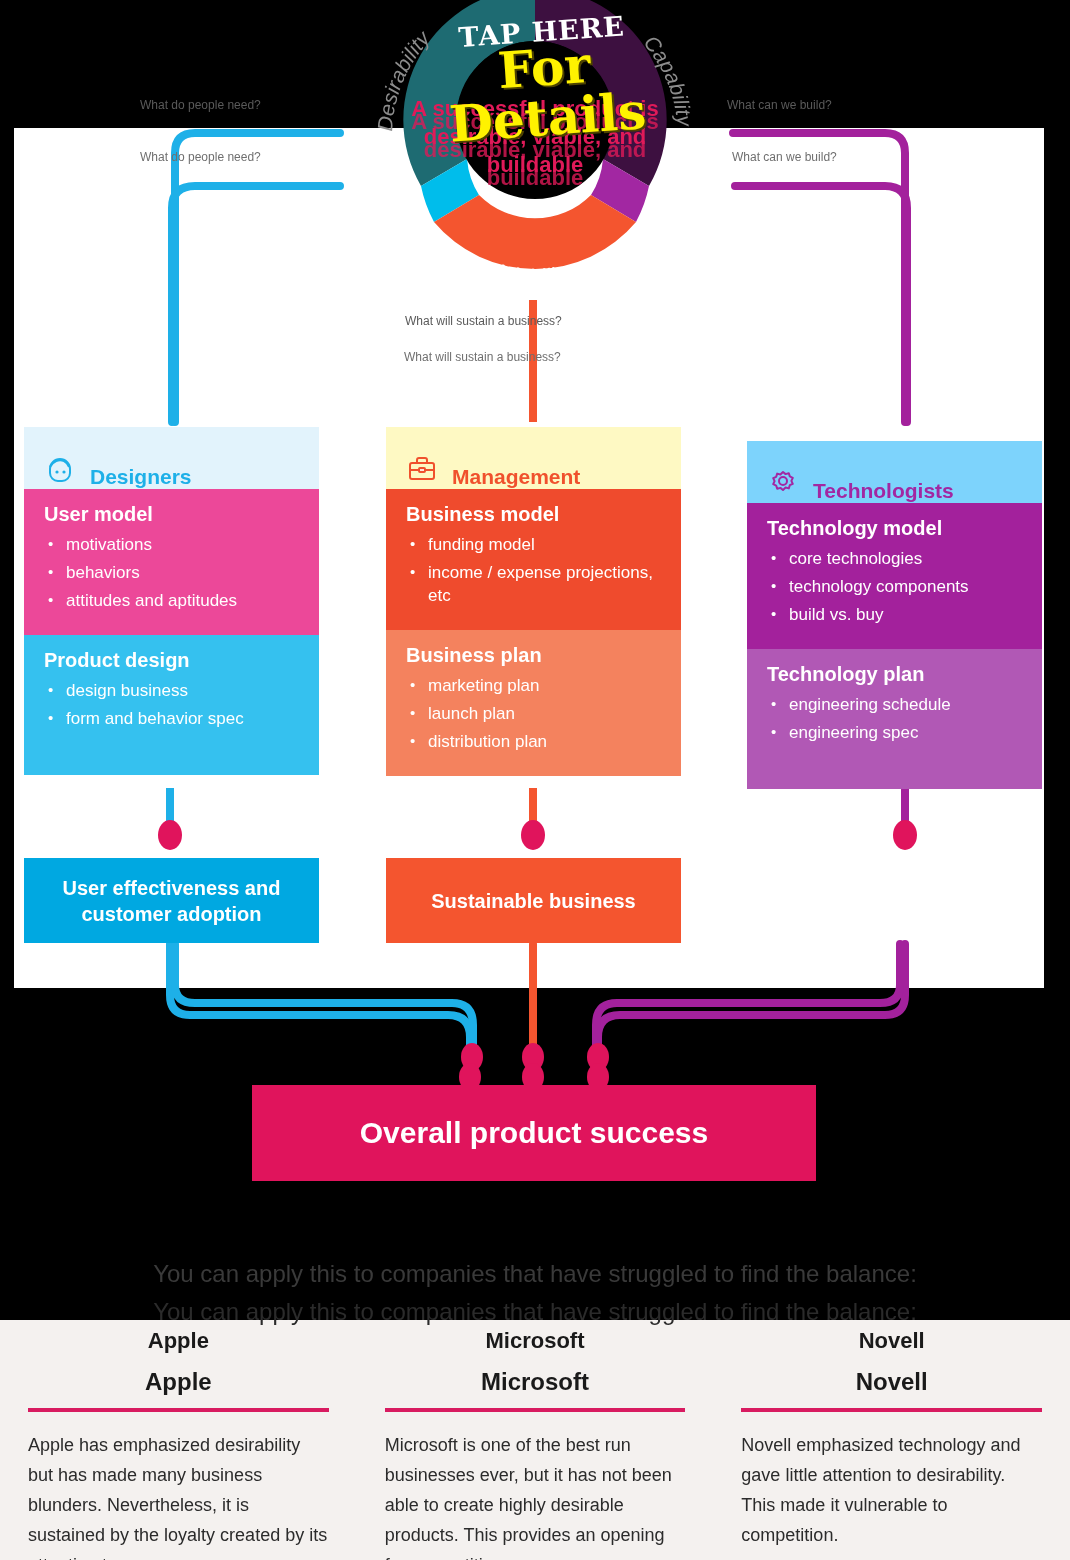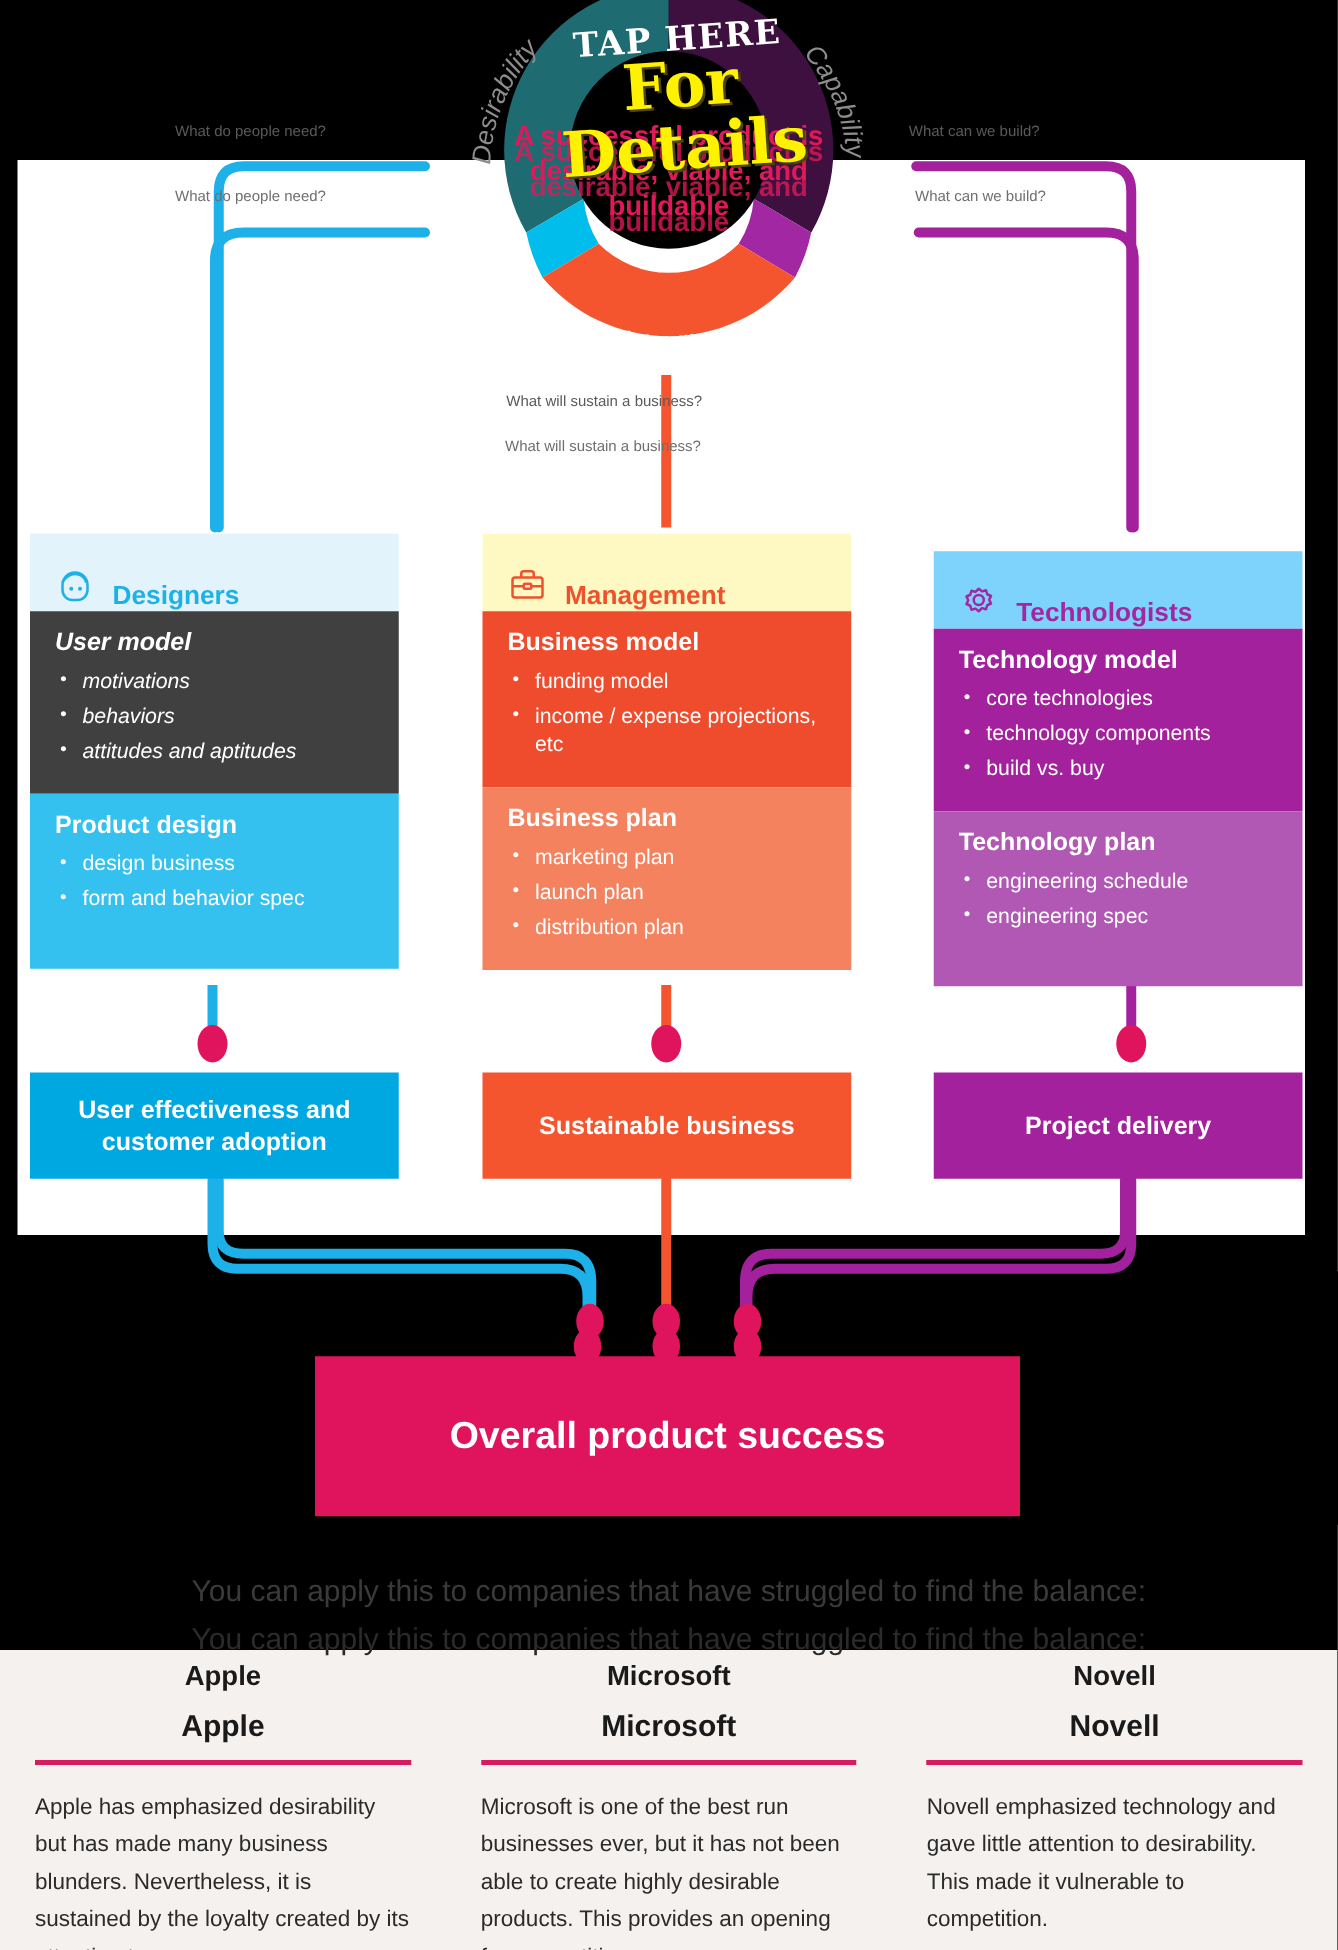--- a/index.html
+++ b/index.html
@@ -52,21 +52,21 @@
   .card-head { height: 62px; display: flex; align-items: flex-end; gap: 14px; padding: 0 20px; }
   .card-head .ttl { font-size: 21px; font-weight: 700; }
   .card-sec { padding: 14px 20px 18px 20px; }
   .card-sec h4 { color: #fff; font-size: 20px; font-weight: 700; margin-bottom: 7px; }
   .card-sec ul { list-style: none; }
   .card-sec li { color: #fff; font-size: 17px; line-height: 23px; padding-left: 22px; position: relative; margin-bottom: 5px; }
   .card-sec li::before { content: "\2022"; position: absolute; left: 4px; top: -1px; font-size: 15px; }
 
   .c-blue .card-head { background: #e2f3fc; }
   .c-blue .card-head .ttl { color: #1eb0e8; }
-  .c-blue .sec-a { background: #404040; font-style: italic; }
+  .c-blue .sec-a { background: #ec4899; }
   .c-blue .sec-b { background: #35c1ef; }
 
   .c-orange .card-head { background: #fef9c3; }
   .c-orange .card-head .ttl { color: #f0512d; }
   .c-orange .sec-a { background: #ef4b2d; }
   .c-orange .sec-b { background: #f4825e; }
 
   .c-purple .card-head { background: #7dd3fc; margin-top: 14px; }
   .c-purple .card-head .ttl { color: #a227a2; }
   .c-purple .sec-a { background: #a3219c; }
@@ -74,21 +74,21 @@
 
   
   .outcome { position: absolute; width: 295px; height: 85px; display: flex;
     align-items: center; justify-content: center; text-align: center;
     color: #fff; font-size: 20px; font-weight: 700; line-height: 26px; padding: 0 14px; z-index: 4; }
   .o-blue { background: #00a8e1; }
   .o-orange { background: #f4552f; }
   .o-purple { background: #a3219c; }
 
   
-  .overall { position: absolute; left: 252px; top: 1085px; width: 564px; height: 128px;
+  .overall { position: absolute; left: 252px; top: 1085px; width: 564px; height: 96px;
     background: #e0145c; display: flex; align-items: center; justify-content: center;
     color: #fff; font-size: 30px; font-weight: 700; z-index: 4; }
 
   
   .bottom-plate { position: absolute; left: 0; top: 1320px; width: 1070px; height: 240px; background: #f4f1ef; }
   .apply-line { position: absolute; left: 0; width: 1070px; text-align: center;
     font-size: 24px; color: #3b3b3b; z-index: 7; }
   .apply-line.ghost { color: #3a3a3a; top: 1260px; }
   .apply-line.main { color: #2b2b2b; top: 1298px; }
 
@@ -271,21 +271,20 @@
       <h4>Technology plan</h4>
       <ul>
         <li>engineering schedule</li>
         <li>engineering spec</li>
       </ul>
     </div>
   </div>
 
   <div class="outcome o-blue" style="left:24px;  top:858px;">User effectiveness and customer adoption</div>
   <div class="outcome o-orange" style="left:386px; top:858px;">Sustainable business</div>
-  <div class="outcome o-purple" style="left:747px; top:858px;">Project delivery</div>
 
   <div class="overall">Overall product success</div>
 
   <div class="bottom-plate"></div>
 
   <div class="apply-line ghost">You can apply this to companies that have struggled to find the balance:</div>
   <div class="apply-line main">You can apply this to companies that have struggled to find the balance:</div>
 
   <div class="ghost-names">
     <div>Apple</div>

